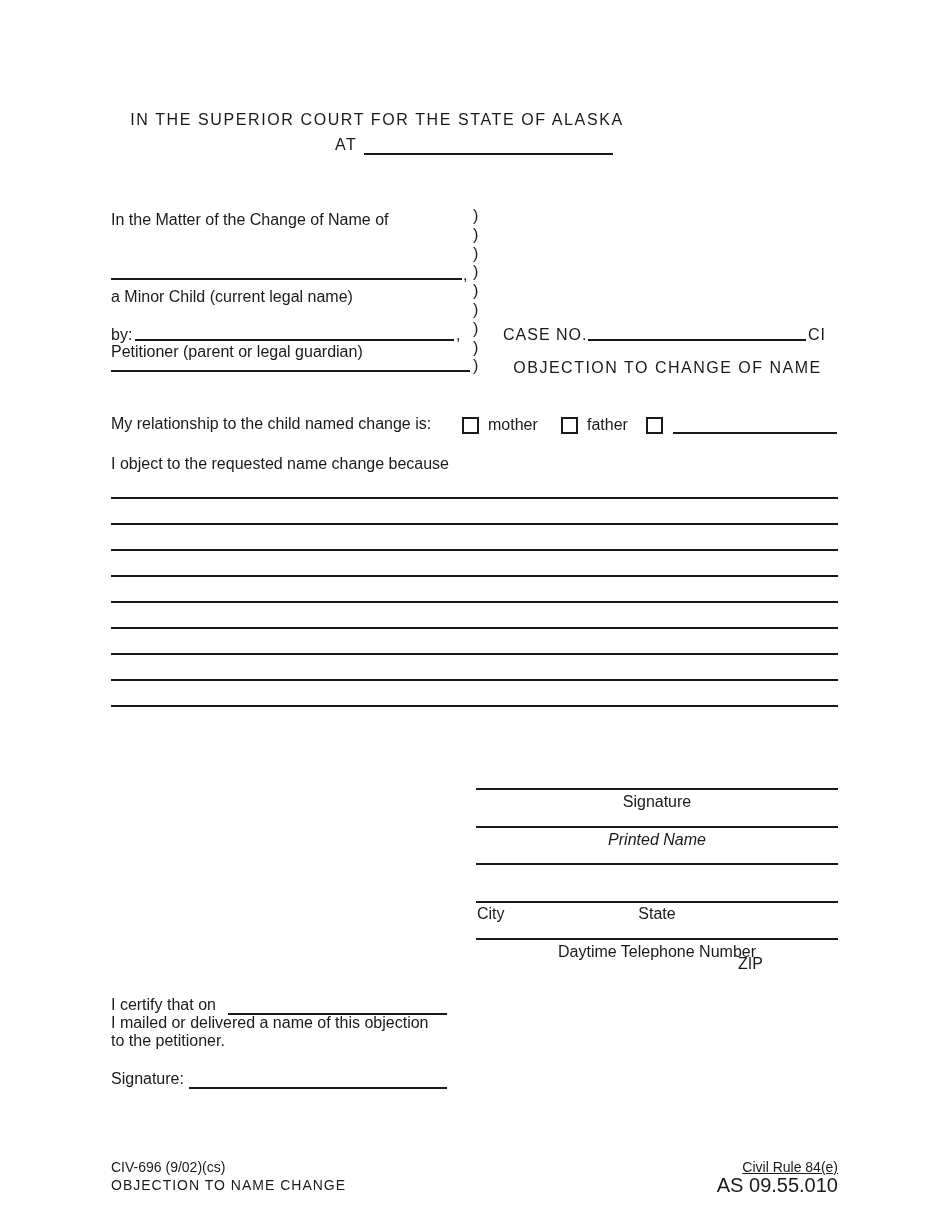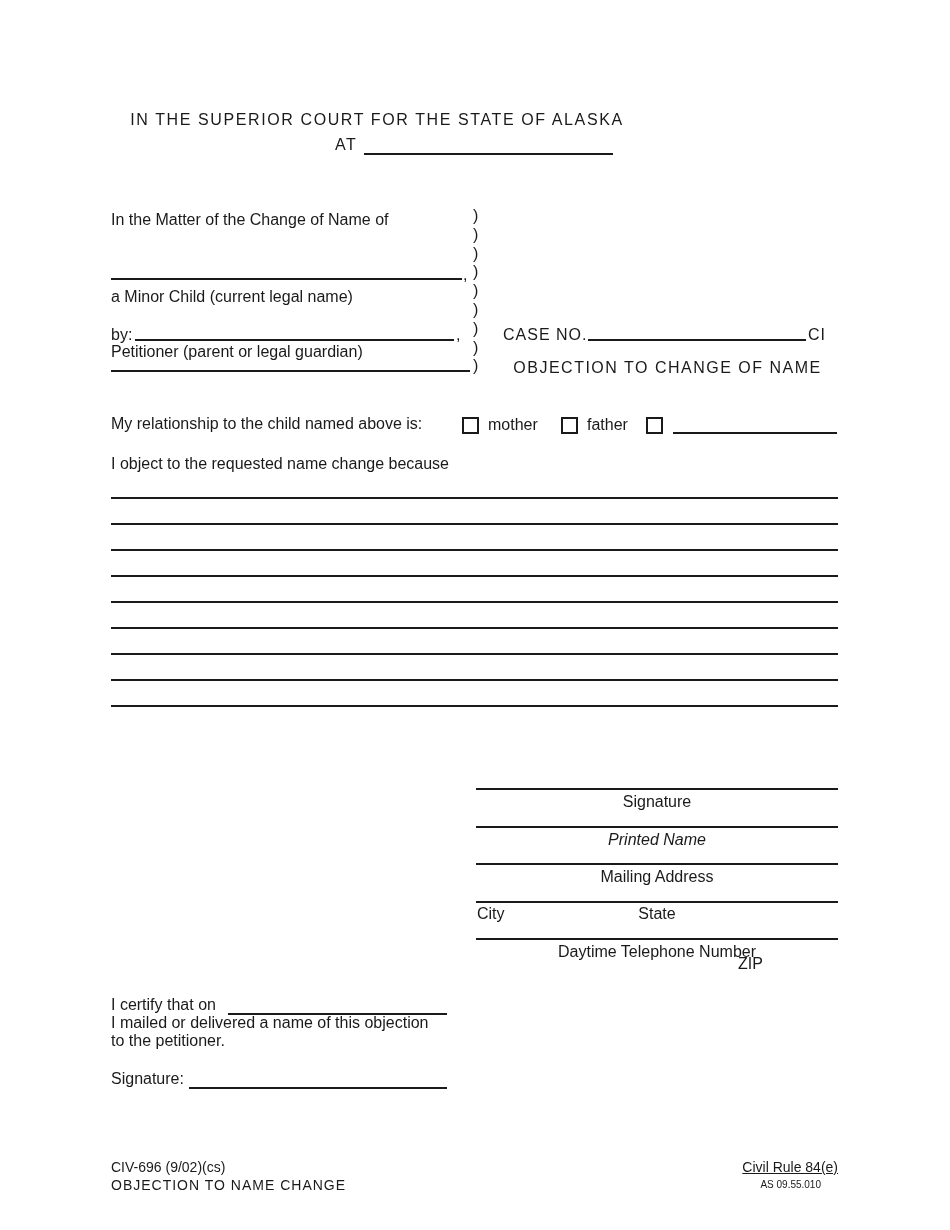--- a/index.html
+++ b/index.html
@@ -64,21 +64,21 @@
     <span>)</span>
     <span>)</span>
   </div>
 
   <span class="abs t caps" style="left:503px; top:326px; letter-spacing:1px;">CASE NO.</span>
   <div class="abs uline" style="left:588px; top:339px; width:218px;"></div>
   <span class="abs t caps" style="left:808px; top:326px; letter-spacing:1px;">CI</span>
 
   <div class="abs t caps" style="left:495px; top:359px; width:345px; text-align:center;">OBJECTION TO CHANGE OF NAME</div>
 
-  <div class="abs t" style="left:111px; top:415px;">My relationship to the child named above is:</div>
+  <div class="abs t" style="left:111px; top:415px;">My relationship to the child named change is:</div>
   <div class="checkbox" style="left:462px; top:417px;"></div>
   <span class="abs t" style="left:488px; top:416px;">mother</span>
   <div class="checkbox" style="left:561px; top:417px;"></div>
   <span class="abs t" style="left:587px; top:416px;">father</span>
   <div class="checkbox" style="left:646px; top:417px;"></div>
   <div class="abs uline" style="left:673px; top:432px; width:164px;"></div>
 
   <div class="abs t" style="left:111px; top:455px;">I object to the requested name change because</div>
 
   <div class="rule-line" style="top:497px;"></div>
@@ -91,36 +91,35 @@
   <div class="rule-line" style="top:679px;"></div>
   <div class="rule-line" style="top:705px;"></div>
 
   <div class="sigline" style="top:788px;"></div>
   <div class="siglabel" style="top:793px;">Signature</div>
 
   <div class="sigline" style="top:826px;"></div>
   <div class="siglabel" style="top:831px;font-style:italic;">Printed Name</div>
 
   <div class="sigline" style="top:863px;"></div>
-  <div class="siglabel" style="top:868px;">Mailing Address</div>
 
   <div class="sigline" style="top:901px;"></div>
   <span class="abs t" style="left:477px; top:905px;">City</span>
   <div class="siglabel" style="top:905px;">State</div>
   <span class="abs t" style="left:738px; top:955px; width:100px; text-align:left; display:inline-block;">ZIP</span>
 
   <div class="sigline" style="top:938px;"></div>
   <div class="siglabel" style="top:943px;">Daytime Telephone Number</div>
 
   <span class="abs t" style="left:111px; top:996px;">I certify that on</span>
   <div class="abs uline" style="left:228px; top:1013px; width:219px;"></div>
   <div class="abs t" style="left:111px; top:1014px;">I mailed or delivered a name of this objection</div>
   <div class="abs t" style="left:111px; top:1032px;">to the petitioner.</div>
 
   <span class="abs t" style="left:111px; top:1070px;">Signature:</span>
   <div class="abs uline" style="left:189px; top:1087px; width:258px;"></div>
 
   <div class="abs t" style="left:111px; top:1158px; font-size:14px;">CIV-696 (9/02)(cs)</div>
   <div class="abs t" style="left:111px; top:1176px; font-size:14px; letter-spacing:1px;">OBJECTION TO NAME CHANGE</div>
   <div class="abs t footer-right" style="left:638px; top:1158px; font-size:14px;text-decoration:underline;">Civil Rule 84(e)</div>
-  <div class="abs t footer-right" style="left:621px; top:1176px; font-size:10px;">AS 09.55.010</div>
+  <div class="abs t footer-right" style="left:638px; top:1176px; font-size:20px;">AS 09.55.010</div>
 
 </div>
 
 </body></html>

